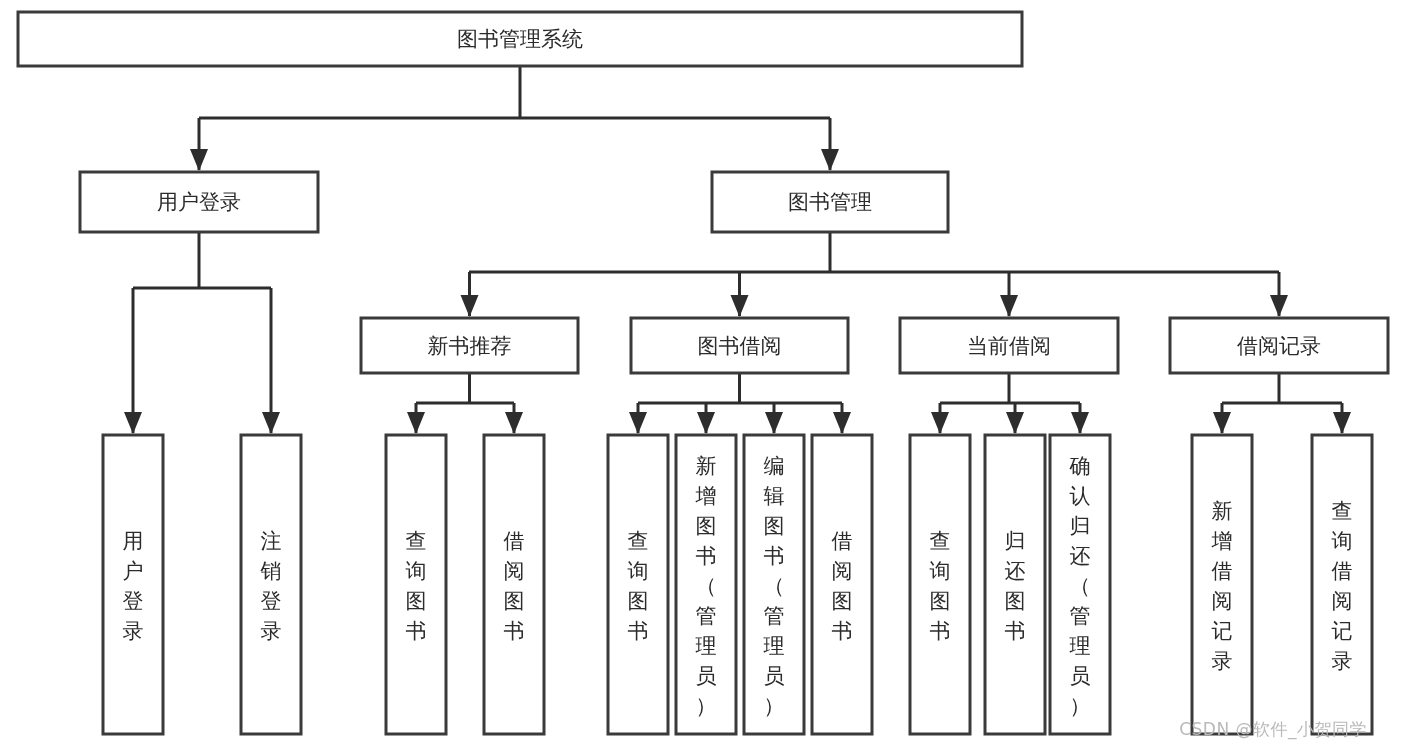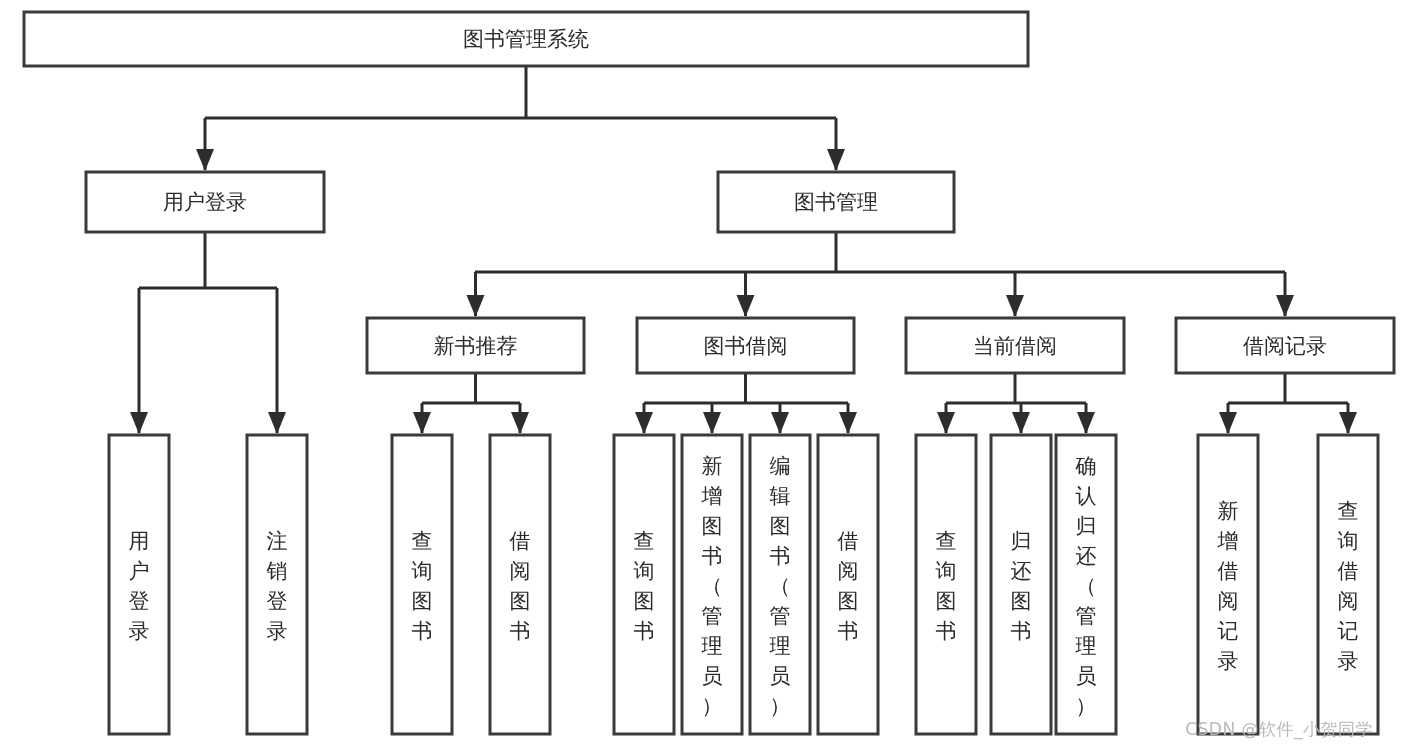--- a/index.html
+++ b/index.html
@@ -13,21 +13,20 @@
     font-family: "DejaVu Sans", "Liberation Sans", sans-serif;
     overflow: hidden;
     position: relative;
   }
   #diagram-root {
     position: absolute;
     left: 0;
     top: 0;
     width: 1379px;
     height: 747px;
-    padding-left: 6px;
   }
   svg.diagram-canvas {
     display: block;
     width: 1405px;
     height: 747px;
   }
   .node-box {
     fill: #ffffff;
     stroke: #3a3a3a;
     stroke-width: 3;

